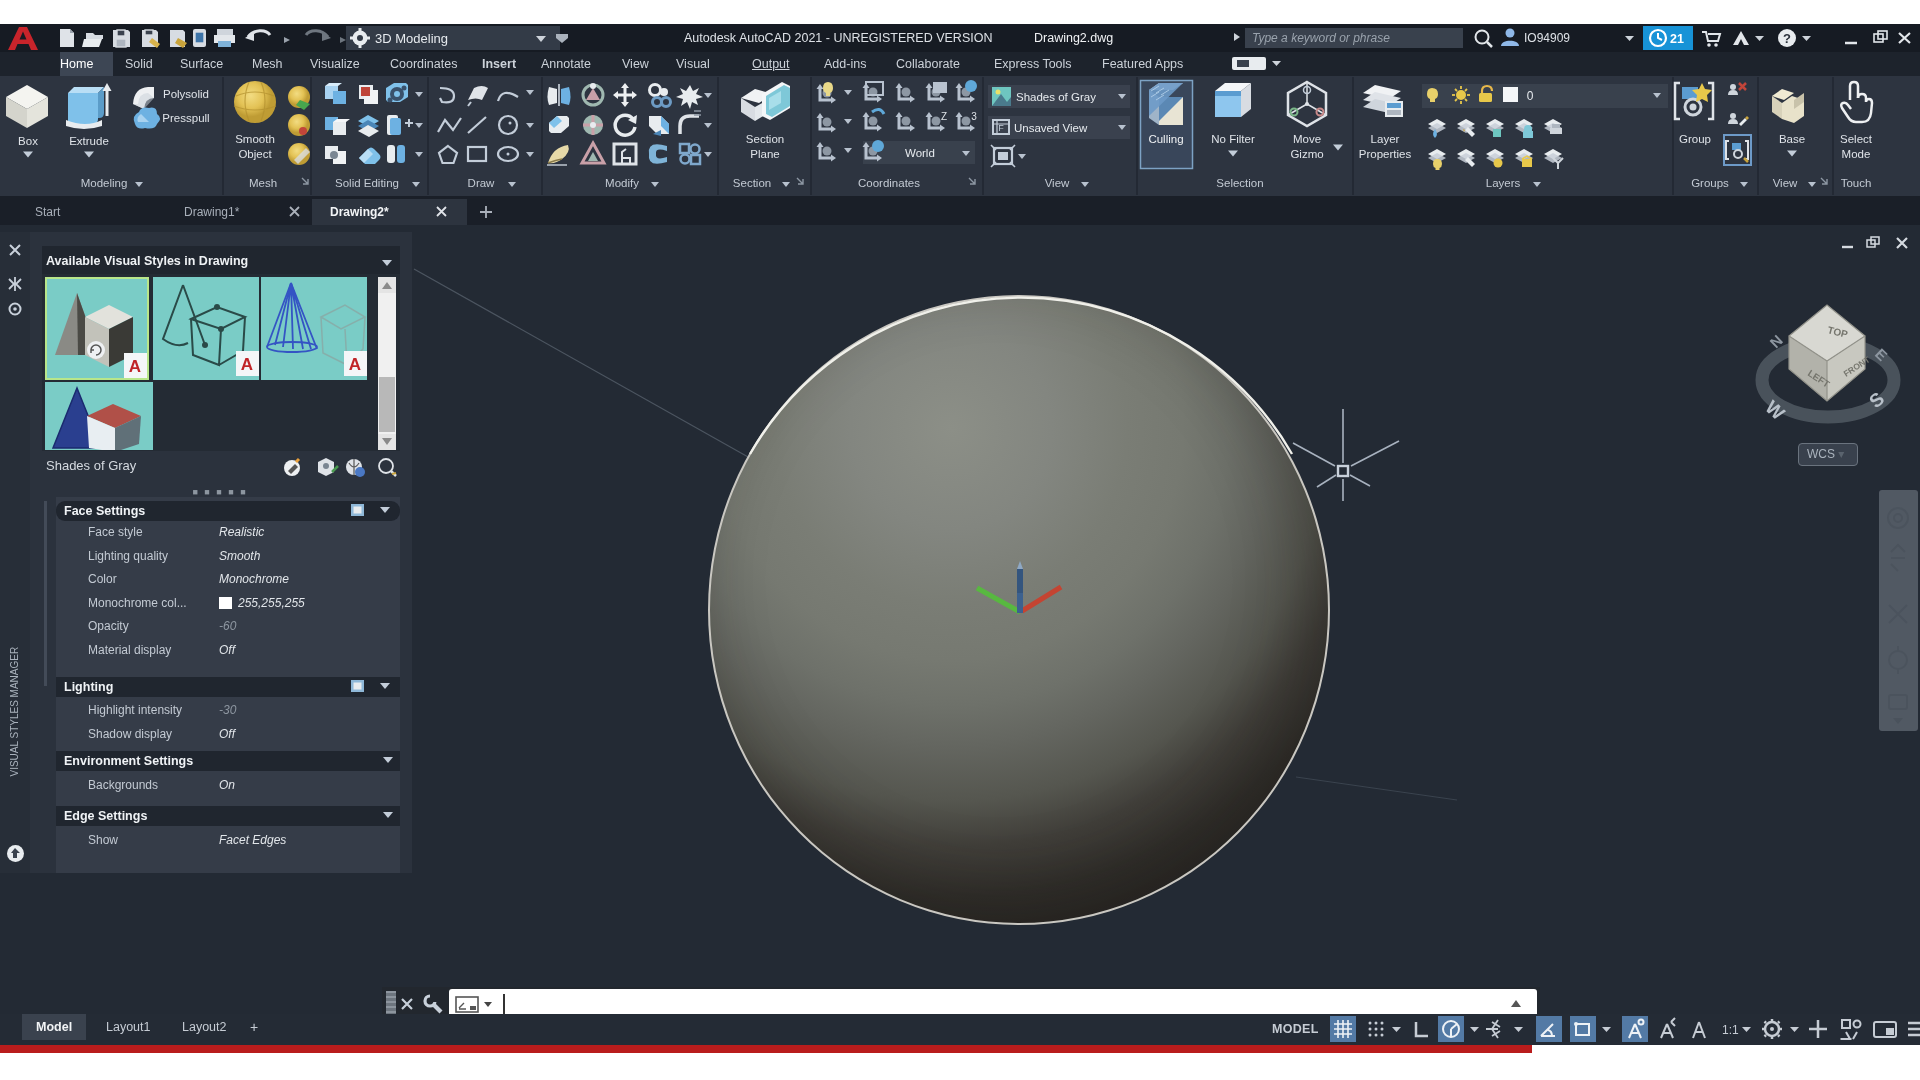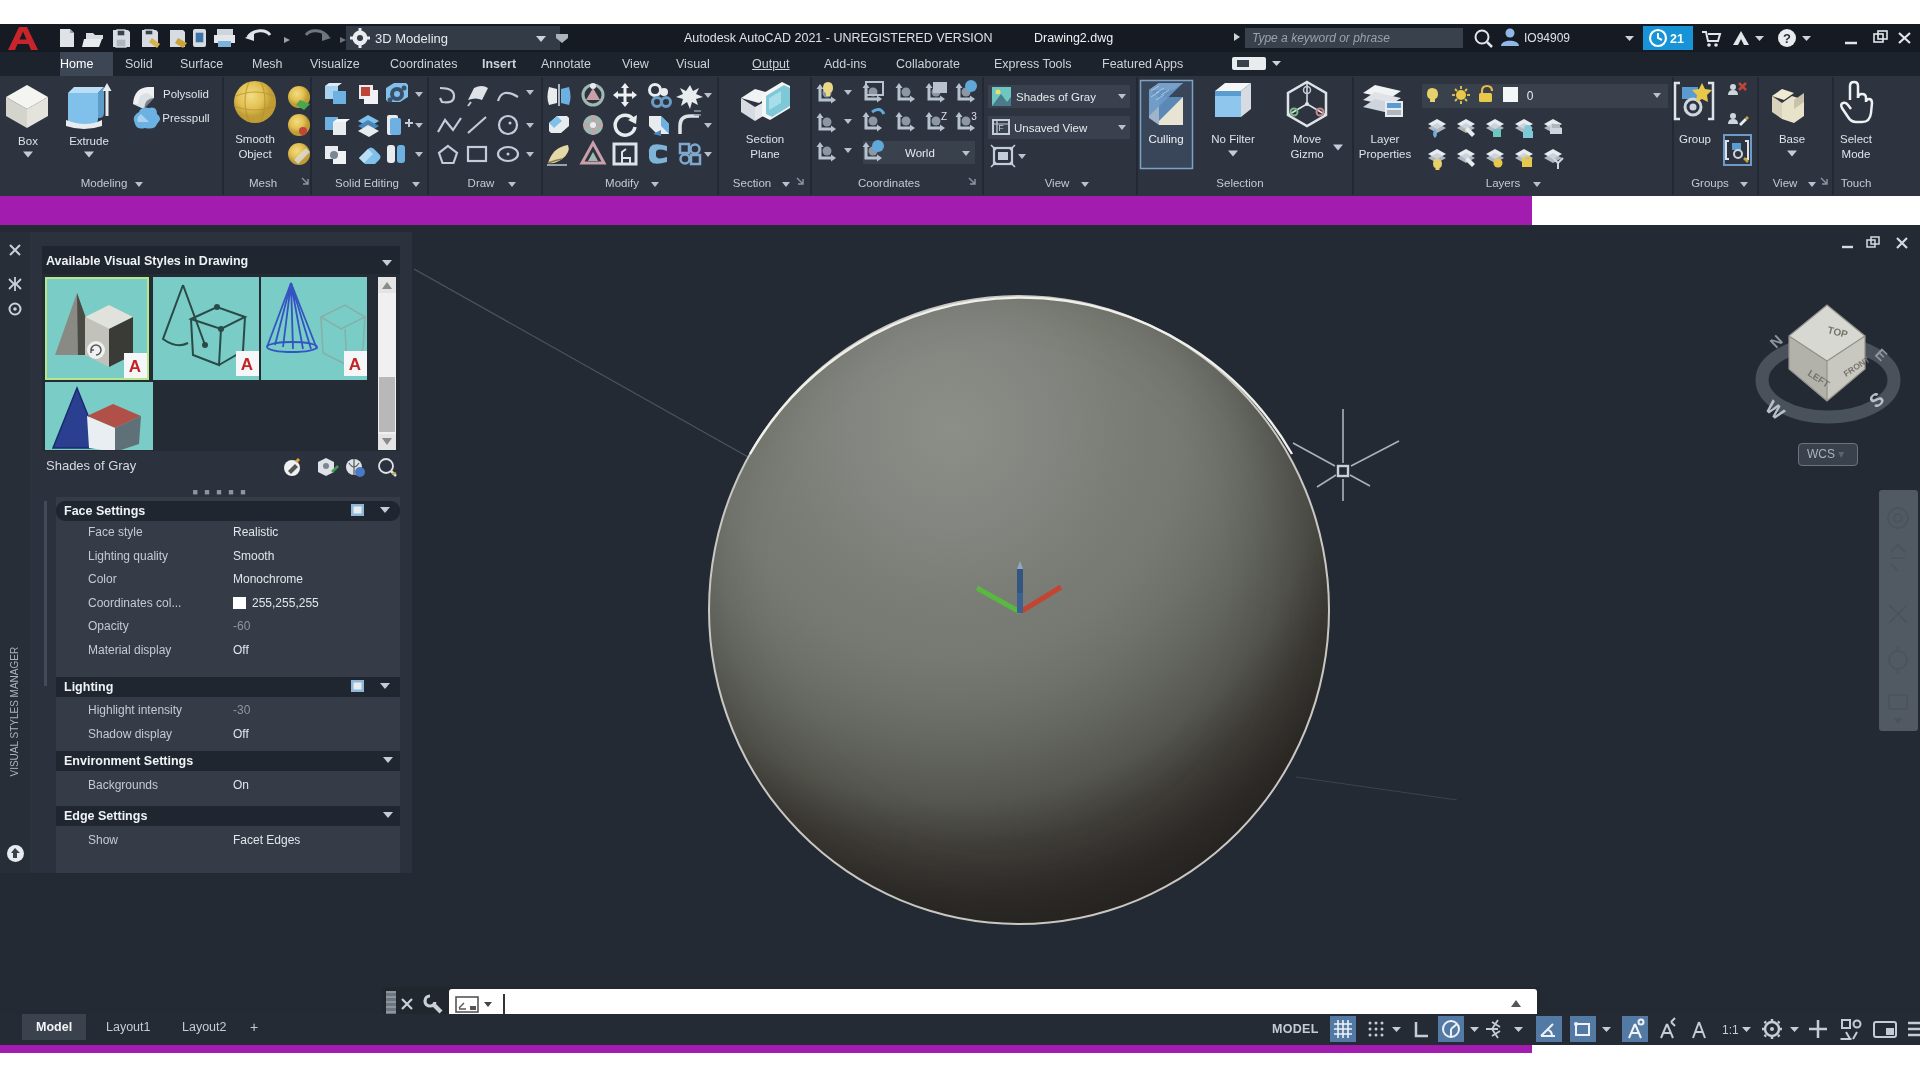--- a/index.html
+++ b/index.html
@@ -1,18 +1,18 @@
 <!DOCTYPE html>
 <html><head>
 <meta charset="utf-8">
 <style>
 * { margin:0; padding:0; box-sizing:border-box; }
 html,body { width:1920px; height:1080px; background:#ffffff; overflow:hidden;
   font-family:"Liberation Sans", sans-serif; }
-#app { position:absolute; left:0; top:24px; width:1532px; height:1029px; background:#a21caf; }
+#app { position:absolute; left:0; top:24px; width:1532px; height:1029px; background:#b91c1c; }
 .abs { position:absolute; }
 
 
 #titlebar { position:absolute; left:0; top:0; width:1920px; height:28px; background:#161b23; }
 #tabrow { position:absolute; left:0; top:28px; width:1920px; height:24px; background:#1d232c; }
 .rtab { position:absolute; top:0; height:24px; line-height:24px; color:#ccd2d9; font-size:12.5px; text-align:left; }
 .rtab.active { background:#3d4654; color:#fff; }
 
 
 #ribbon { position:absolute; left:0; top:52px; width:1920px; height:120px; background:#2d3440; }
@@ -30,21 +30,21 @@
 
 
 #statusbar { position:absolute; left:0; top:990px; width:1920px; height:31px; background:#242b35; }
 .seg { position:absolute; font-size:12px; color:#c6ccd4; }
 
 
 .sect { position:absolute; width:344px; height:20px; line-height:20px; background:#20262f;
   color:#f0f3f6; font-size:12.5px; font-weight:bold; padding-left:8px; }
 .prow { position:absolute; left:26px; width:344px; height:20px; line-height:20px; font-size:12px; }
 .pl { position:absolute; left:32px; color:#c3cad3; }
-.pv { position:absolute; left:177px; color:#e2e6ea; }
+.pv { position:absolute; left:163px; color:#e2e6ea;font-style:italic; }
 </style>
 </head>
 <body>
 <div id="app">
   <div id="titlebar">
     <svg class="abs" style="left:0;top:0" width="1920" height="28" viewBox="0 0 1920 28">
 
       <path d="M8 26 L19 3 L27 3 L38 26 L31 26 L28.5 20 L17.5 20 L15 26 Z M19.5 15.5 L26.5 15.5 L23 7.5 Z" fill="#c8242b"></path>
 
       <g fill="none" stroke="#d7dce2" stroke-width="1.4">
@@ -607,20 +607,34 @@
         <g transform="translate(1856,26)" fill="none" stroke="#eef0f2" stroke-width="2.5">
           <path d="M-6 -2 v-14 q0 -4 4 -4 q4 0 4 4 v12"></path>
           <path d="M2 -4 q0 -4 4 -4 q4 0 4 4 v4 q0 -3 3 -3 q3 0 3 4 l-1 10 q-1 9 -9 9 h-6 q-5 0 -8 -5 l-6 -9 q-2 -4 1 -5 q3 -1 5 2 l3 4"></path>
         </g>
         <text x="1856" y="67" font-size="11.5" fill="#dfe3e8">Select</text>
         <text x="1856" y="82" font-size="11.5" fill="#dfe3e8">Mode</text>
         <text x="1856" y="111" font-size="11.5" fill="#c3cad3">Touch</text>
       </g>
     </svg>
   </div>
+  <div id="filetabs">
+    <div class="ftab" style="left:12px;width:90px;padding-left:23px;">Start</div>
+    <div class="ftab" style="left:160px;width:150px;padding-left:24px;">Drawing1*</div>
+    <svg class="abs" style="left:288px;top:10px" width="14" height="12">
+        <path d="M2 1 l9 9 M11 1 l-9 9" stroke="#aab0ba" stroke-width="1.8"></path>
+      </svg>
+    <div class="ftab active" style="left:312px;width:155px;padding-left:18px;font-weight:bold;">Drawing2*</div>
+    <svg class="abs" style="left:435px;top:10px" width="14" height="12">
+        <path d="M2 1 l9 9 M11 1 l-9 9" stroke="#dfe3e8" stroke-width="1.8"></path>
+      </svg>
+    <svg class="abs" style="left:478px;top:9px" width="16" height="14">
+        <path d="M8 1 v12 M2 7 h12" stroke="#aab0ba" stroke-width="1.8"></path>
+      </svg>
+  </div>
   <div id="viewport">
 
     <svg class="abs" style="left:0;top:0" width="1920" height="797" viewBox="0 0 1920 797">
       <line x1="414" y1="44" x2="757" y2="237" stroke="#4c5560" stroke-width="1.2"></line>
       <line x1="1296" y1="552" x2="1457" y2="575" stroke="#3a434e" stroke-width="1"></line>
     </svg>
 
     <div class="abs" style="left:708px;top:70px;width:622px;height:630px;border-radius:50%;
       background:
         radial-gradient(circle 504px at 39% 21%, #8c8f87 0%, #838680 20%, #7a7d75 35%, #767971 46%, #6e716a 55%, #646660 63%, #55564f 74%, #413f3a 83%, #312f2b 93%, #2b2926 100%);
@@ -832,21 +846,21 @@
         </div>
       <div class="prow" style="top:313.5px;">
           <span class="pl">Lighting quality</span>
           <span class="pv">Smooth</span>
         </div>
       <div class="prow" style="top:337px;">
           <span class="pl">Color</span>
           <span class="pv">Monochrome</span>
         </div>
       <div class="prow" style="top:360.5px;">
-          <span class="pl">Coordinates col...</span>
+          <span class="pl">Monochrome col...</span>
           <span class="pv"><span style="display:inline-block;width:13px;height:12px;background:#fff;vertical-align:-2px;margin-right:6px;"></span>255,255,255</span>
         </div>
       <div class="prow" style="top:384px;">
           <span class="pl">Opacity</span>
           <span class="pv" style="color:#8d96a0;">-60</span>
         </div>
       <div class="prow" style="top:407.5px;">
           <span class="pl">Material display</span>
           <span class="pv">Off</span>
         </div>

